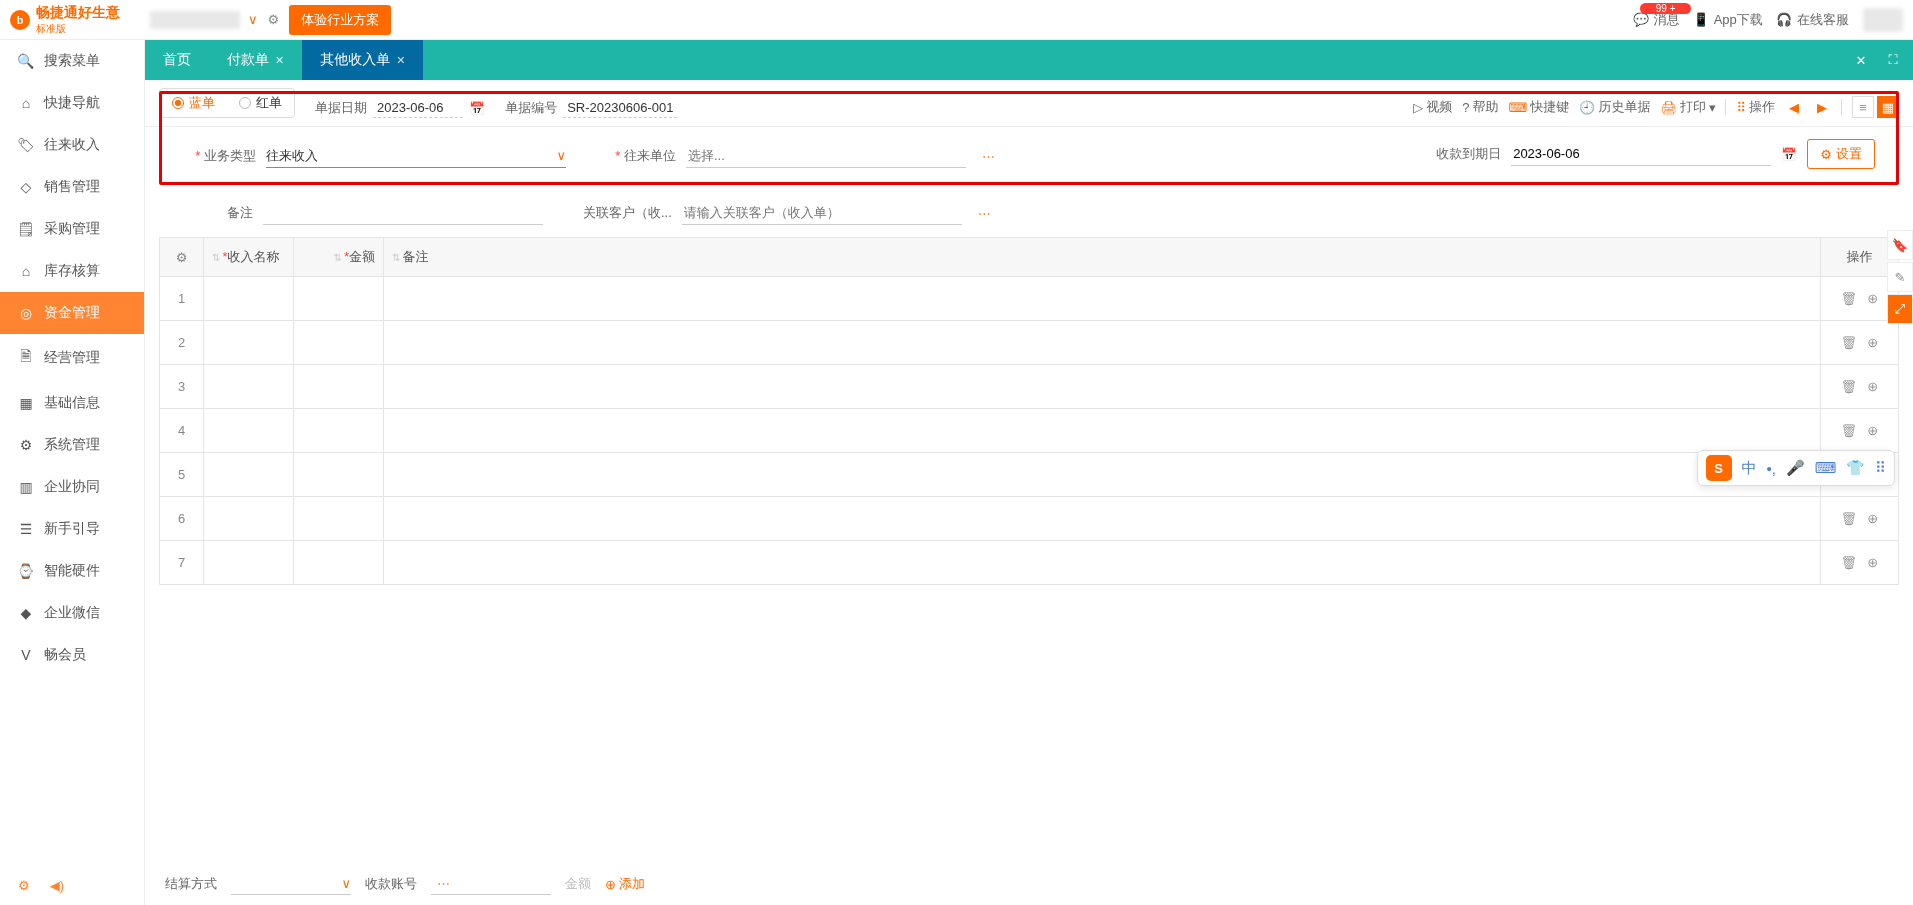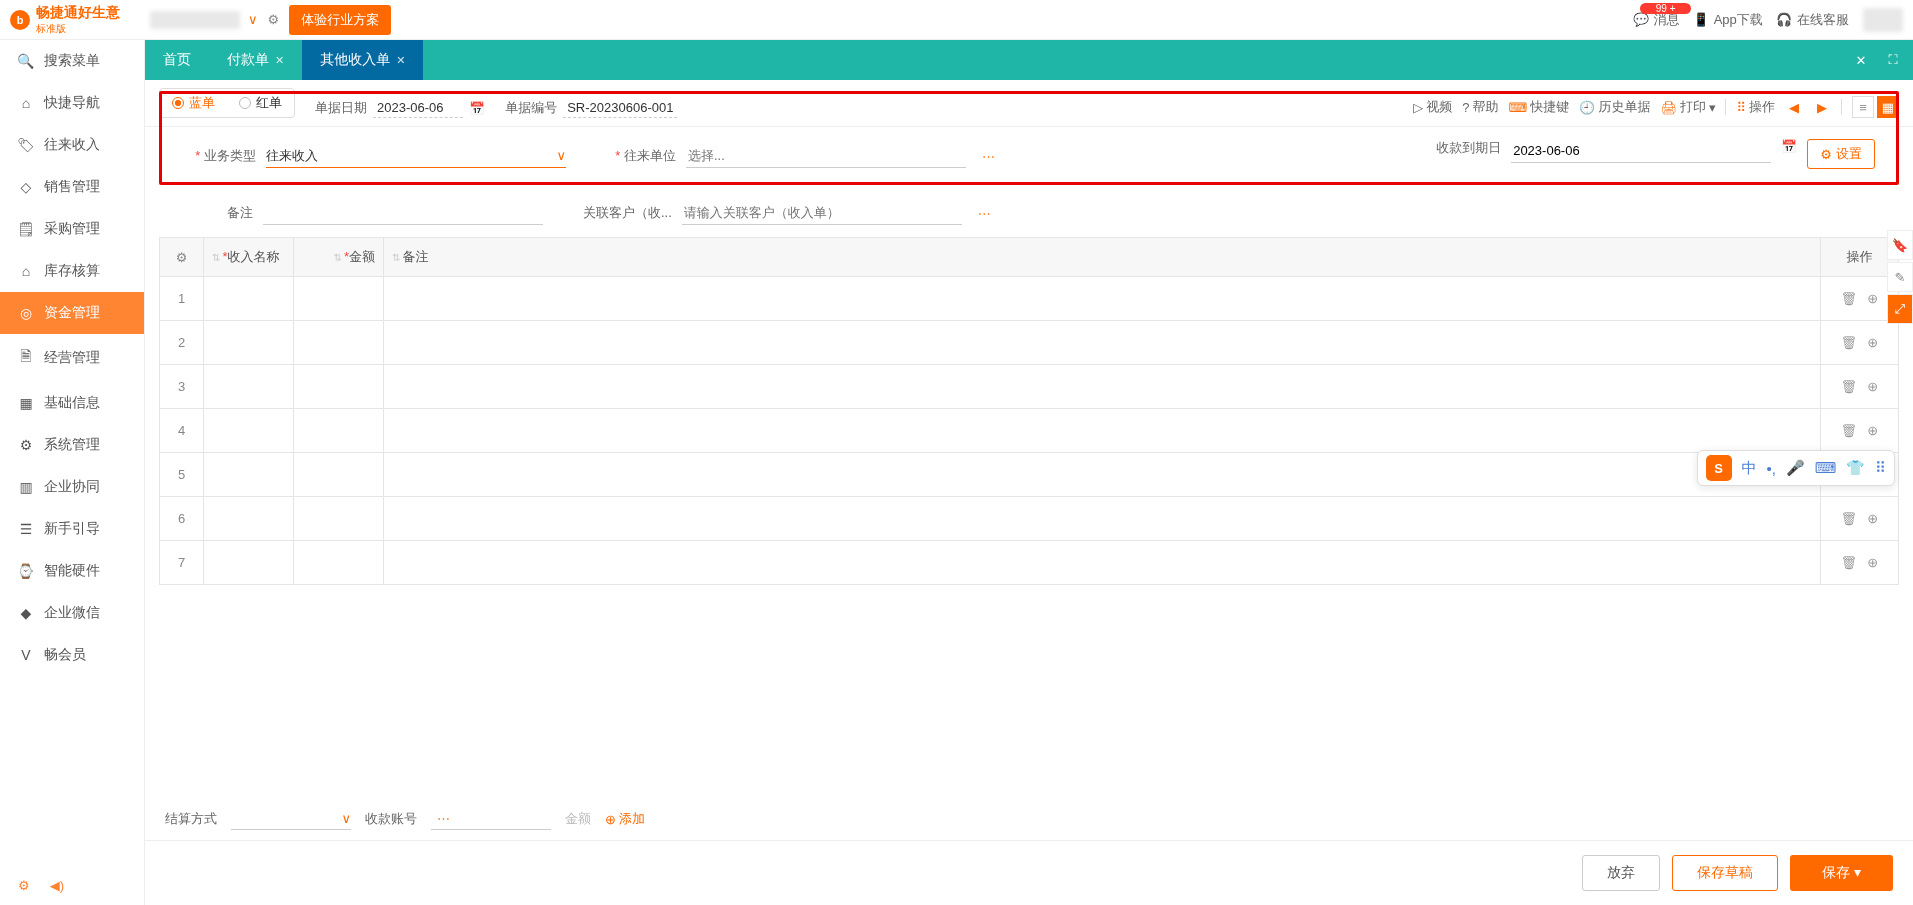--- a/index.html
+++ b/index.html
@@ -62,21 +62,21 @@
 .hl-inner{padding-top:50px;display:flex;gap:40px;padding-left:24px;padding-right:24px}
 .form-row{display:flex;align-items:center;gap:40px;padding:4px 24px}
 .ffield{display:flex;align-items:center;gap:10px;font-size:13px}
 .flabel{color:#666;min-width:70px;text-align:right}
 .req{color:#f44}
 .finput{border:none;border-bottom:1px solid #ccc;padding:4px 2px;min-width:280px;font-size:13px;outline:none;background:transparent}
 .fsel{display:flex;align-items:center;border-bottom:1px solid #ff6a00;min-width:300px;padding:2px 0;color:#333}
 .fsel .ch{margin-left:auto;color:#ff6a00}
 .dots{color:#ff6a00;margin-left:6px}
 .btn-outline{border:1px solid #ff6a00;color:#ff6a00;background:#fff;padding:5px 12px;border-radius:3px;cursor:pointer;display:flex;align-items:center;gap:4px;font-size:13px}
-.rightside{margin-left:auto;display:flex;align-items:flex-start;gap:10px}
+.rightside{margin-left:auto;display:flex;align-items:center;gap:10px}
 
 
 .table-wrap{padding:8px 14px;flex:1;overflow:auto}
 table{width:100%;border-collapse:collapse;font-size:13px}
 th,td{border:1px solid #e5e5e5;padding:10px 8px;text-align:left}
 th{background:#f7f7f7;color:#555;font-weight:normal}
 th .sort{color:#ccc;font-size:10px;margin-right:2px}
 .col-idx{width:44px;text-align:center;color:#888}
 .col-name{width:90px}
 .col-amt{width:90px;text-align:right}
@@ -442,25 +442,20 @@
           <span></span>
           <span class="dots">⋯</span>
         </span>
       <span style="color:#bbb">金额</span>
       <span class="add-link">
           <span>⊕</span>
           <span>添加</span>
         </span>
     </div>
 
-    <div class="footer">
-      <button class="btn-plain">放弃</button>
-      <button class="btn-draft">保存草稿</button>
-      <button class="btn-save"><span>保存</span> <span>▾</span></button>
-    </div>
   </div>
 </div>
 
 <div class="float-right">
   <span class="fi">🔖</span>
   <span class="fi">✎</span>
   <span class="fi hl">⤢</span>
 </div>
 
 <div class="ime">

